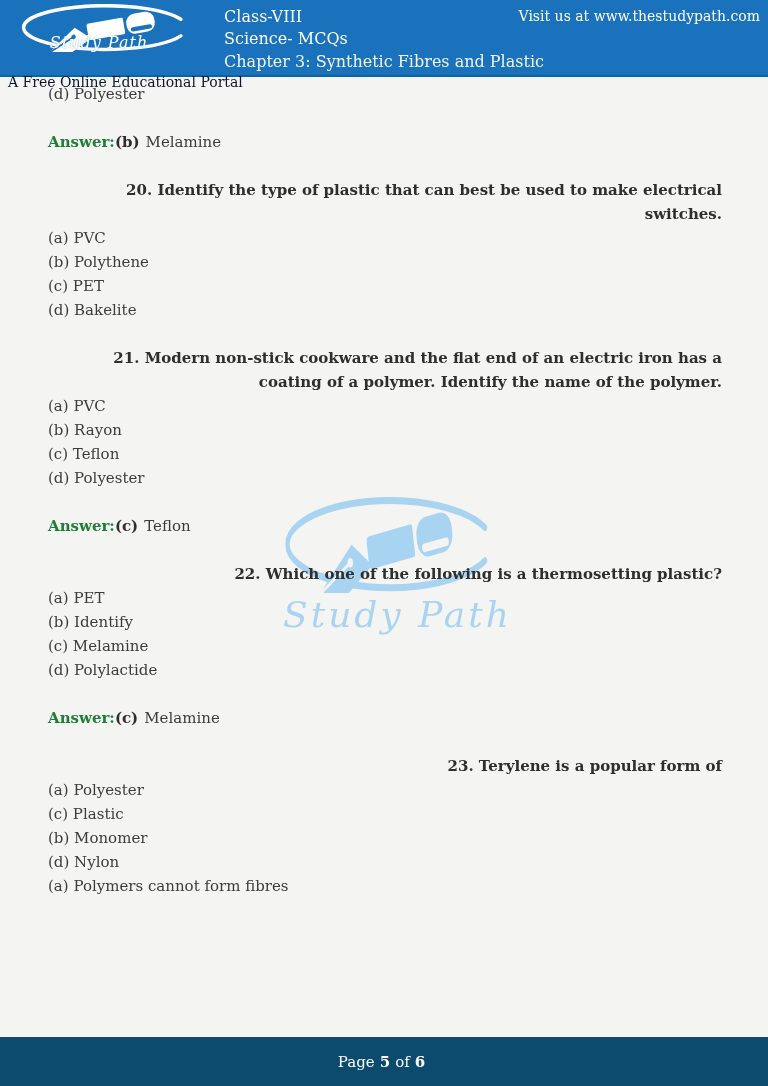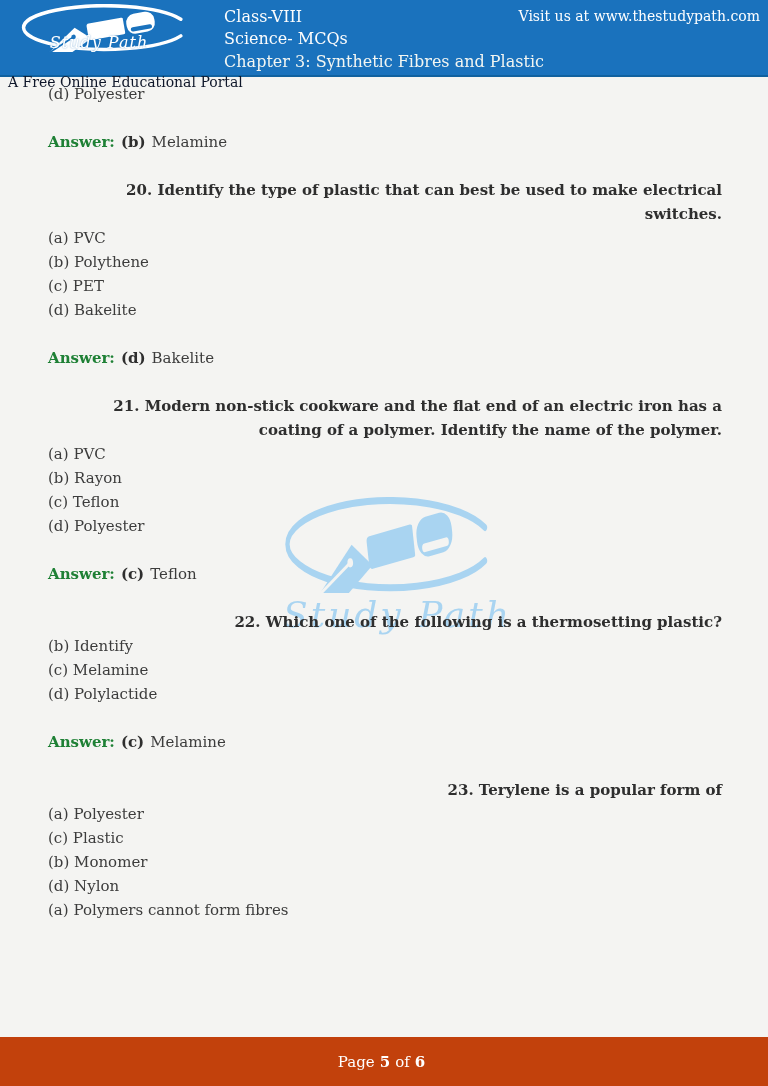--- a/index.html
+++ b/index.html
@@ -53,28 +53,28 @@
 
   
   .content{
     position:absolute;top:77px;left:0;right:0;bottom:49px;
     padding:5px 46px 0 48px;
     z-index:2;
   }
   .content p{margin:0;font-size:15px;line-height:24px;color:#3c3c3c;}
   .content p.question{font-weight:bold;color:#2e2e2e;margin-top:24px;text-align:right;}
   .content p.answer{margin-top:24px;margin-bottom:24px;}
-  .answer .ans-label{color:#1e8035;font-weight:bold;margin-right:6px;}
+  .answer .ans-label{color:#1e8035;font-weight:bold;}
   .answer .ans-key{color:#2e2e2e;font-weight:bold;margin-right:6px;}
   .answer .ans-value{color:#3c3c3c;}
 
   
   .footer{
     position:absolute;left:0;right:0;bottom:0;height:49px;
-    background:#c2410c;color:#ffffff;z-index:3;
+    background:#0c4a6e;color:#ffffff;z-index:3;
     display:flex;align-items:center;justify-content:center;
     font-size:15px;
   }
   .footer .pg-num{font-weight:bold;margin:0 5px;}
   .footer .pg-word{font-weight:normal;}
 </style>
 </head>
 <body>
 
 <svg width="0" height="0" style="position:absolute">
@@ -130,35 +130,33 @@
     <p class="answer">
       <span class="ans-label">Answer:</span><span class="ans-key">(b)</span><span class="ans-value">Melamine</span>
     </p>
 
     <p class="question">20. Identify the type of plastic that can best be used to make electrical switches.</p>
     <p class="option">(a) PVC</p>
     <p class="option">(b) Polythene</p>
     <p class="option">(c) PET</p>
     <p class="option">(d) Bakelite</p>
 
-    <p class="answer">
-      <span class="ans-label">Answer:</span><span class="ans-key">(d)</span><span class="ans-value">Bakelite</span>
-    </p>
 
     <p class="question">21. Modern non-stick cookware and the flat end of an electric iron has a coating of a polymer. Identify the name of the polymer.</p>
     <p class="option">(a) PVC</p>
     <p class="option">(b) Rayon</p>
     <p class="option">(c) Teflon</p>
     <p class="option">(d) Polyester</p>
 
     <p class="answer">
       <span class="ans-label">Answer:</span><span class="ans-key">(c)</span><span class="ans-value">Teflon</span>
     </p>
 
     <p class="question">22. Which one of the following is a thermosetting plastic?</p>
+    <p class="option">(a) PET</p>
     <p class="option">(b) Identify</p>
     <p class="option">(c) Melamine</p>
     <p class="option">(d) Polylactide</p>
 
     <p class="answer">
       <span class="ans-label">Answer:</span><span class="ans-key">(c)</span><span class="ans-value">Melamine</span>
     </p>
 
     <p class="question">23. Terylene is a popular form of</p>
     <p class="option">(a) Polyester</p>

